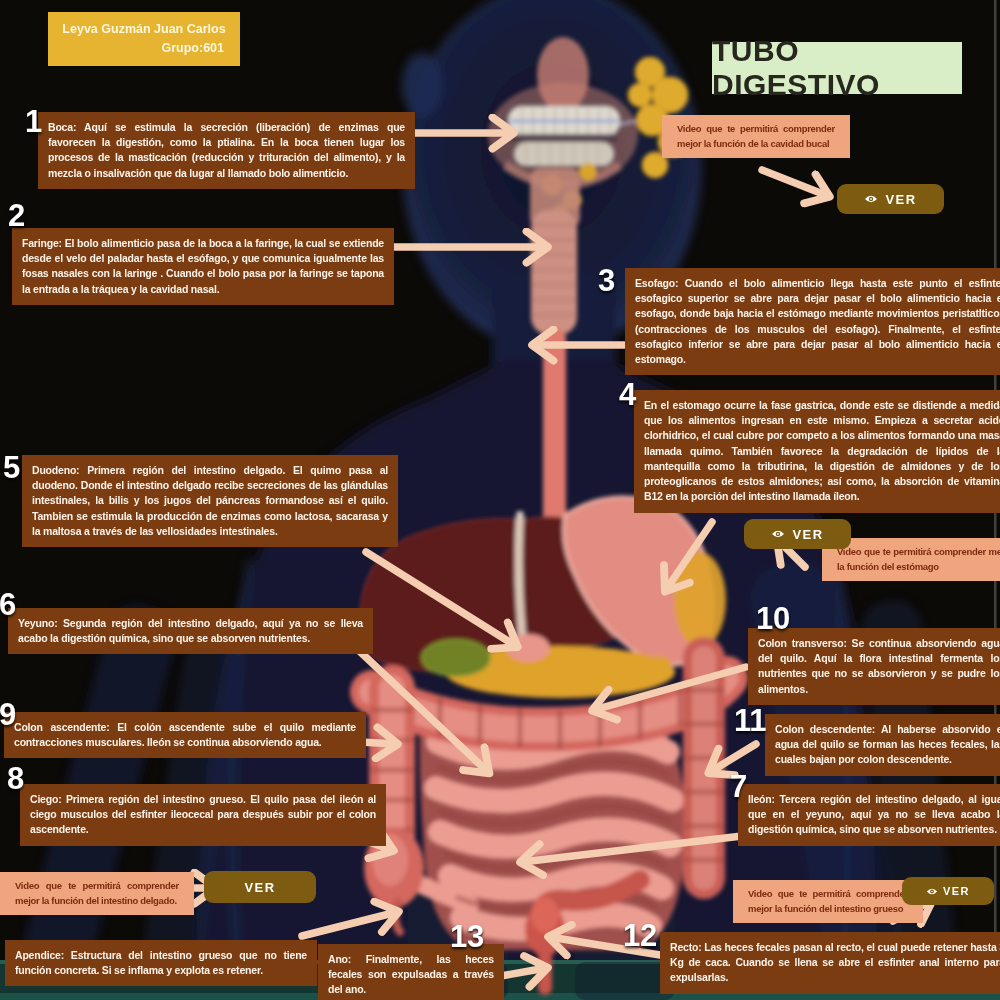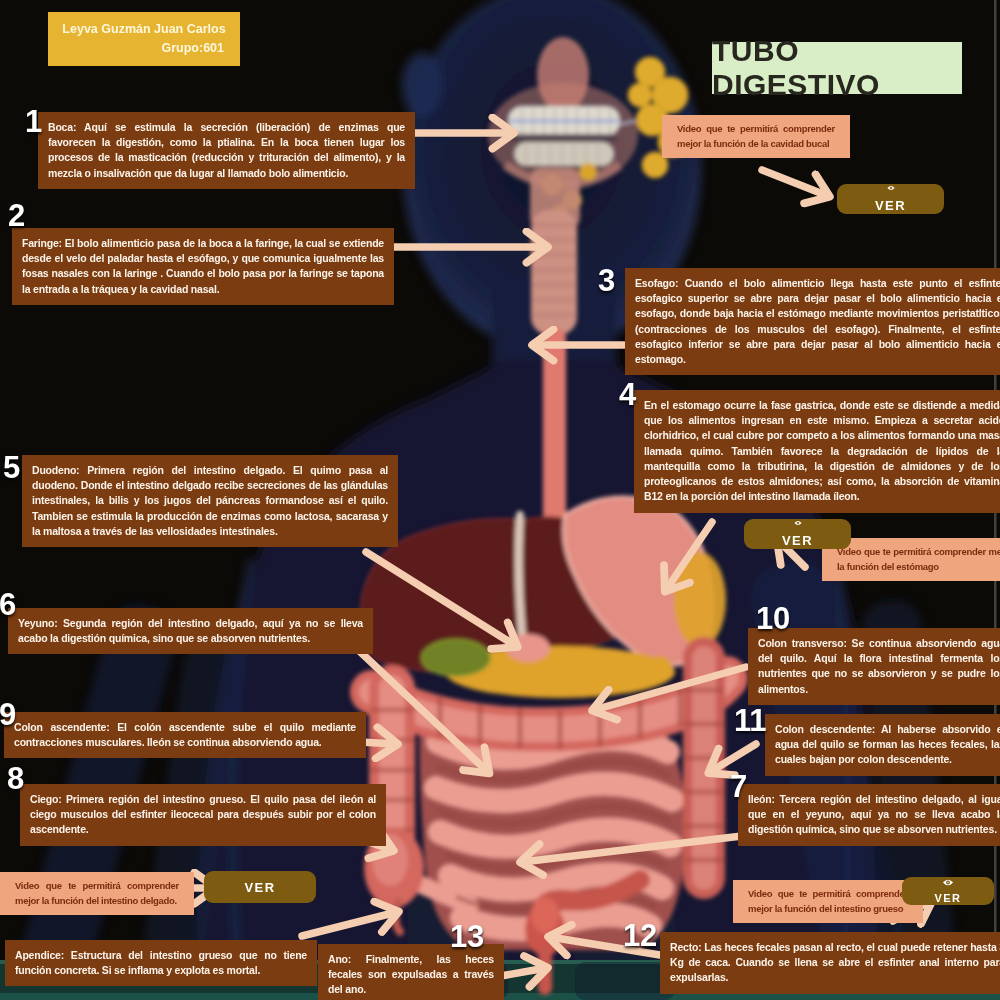--- a/index.html
+++ b/index.html
@@ -38,21 +38,21 @@
   
   .vnote{position:absolute;background:var(--note-bg,#efa57d);color:var(--note-text,#7c2c0e);
     font-size:9.5px;font-weight:700;line-height:1.55;letter-spacing:-.3px;text-align:justify;padding:7px 15px;margin:0;}
   .vn-bucal{left:662px;top:115px;width:158px}
   .vn-estomago{left:822px;top:538px;width:176px}
   .vn-delgado{left:0px;top:872px;width:164px}
   .vn-grueso{left:733px;top:880px;width:160px}
   
   .ver-btn{position:absolute;background:var(--button-bg,#7d5b10);border:none;border-radius:9px;cursor:pointer;
     display:flex;align-items:center;justify-content:center;gap:7px;color:#fff;font-weight:700;font-size:13px;
-    letter-spacing:1.5px;font-family:inherit;flex-direction:column;}
+    letter-spacing:1.5px;font-family:inherit;}
   .ver-bucal{left:837px;top:184px;width:107px;height:30px}
   .ver-estomago{left:744px;top:519px;width:107px;height:30px}
   .ver-delgado{left:204px;top:871px;width:112px;height:32px}
   .ver-grueso{left:902px;top:877px;width:92px;height:28px;font-size:11px;gap:5px}
 </style>
 </head>
 <body>
 
 <div class="canvas">
 
@@ -260,21 +260,21 @@
   </div>
   <div class="abox b12">
     <span class="num">12</span>
     <p class="atext">Recto: Las heces fecales pasan al recto, el cual puede retener hasta 3 Kg de caca. Cuando se llena se abre el esfinter anal interno para expulsarlas.</p>
   </div>
   <div class="abox b13">
     <span class="num">13</span>
     <p class="atext">Ano: Finalmente, las heces fecales son expulsadas a través del ano.</p>
   </div>
   <div class="abox bapx">
-    <p class="atext">Apendice: Estructura del intestino grueso que no tiene función concreta. Si se inflama y explota es mortal.</p>
+    <p class="atext">Apendice: Estructura del intestino grueso que no tiene función concreta. Si se inflama y explota es retener.</p>
   </div>
 
   <p class="vnote vn-bucal">Video que te permitirá comprender mejor la función de la cavidad bucal</p>
   <p class="vnote vn-estomago">Video que te permitirá comprender mejor la función del estómago</p>
   <p class="vnote vn-delgado">Video que te permitirá comprender mejor la función del intestino delgado.</p>
   <p class="vnote vn-grueso">Video que te permitirá comprender mejor la función del intestino grueso</p>
 
   <button class="ver-btn ver-bucal">
     <svg width="14" height="10" viewBox="0 0 14 10">
         <path d="M1,5 Q7,-1.5 13,5 Q7,11.5 1,5 Z" fill="#fff"></path>

